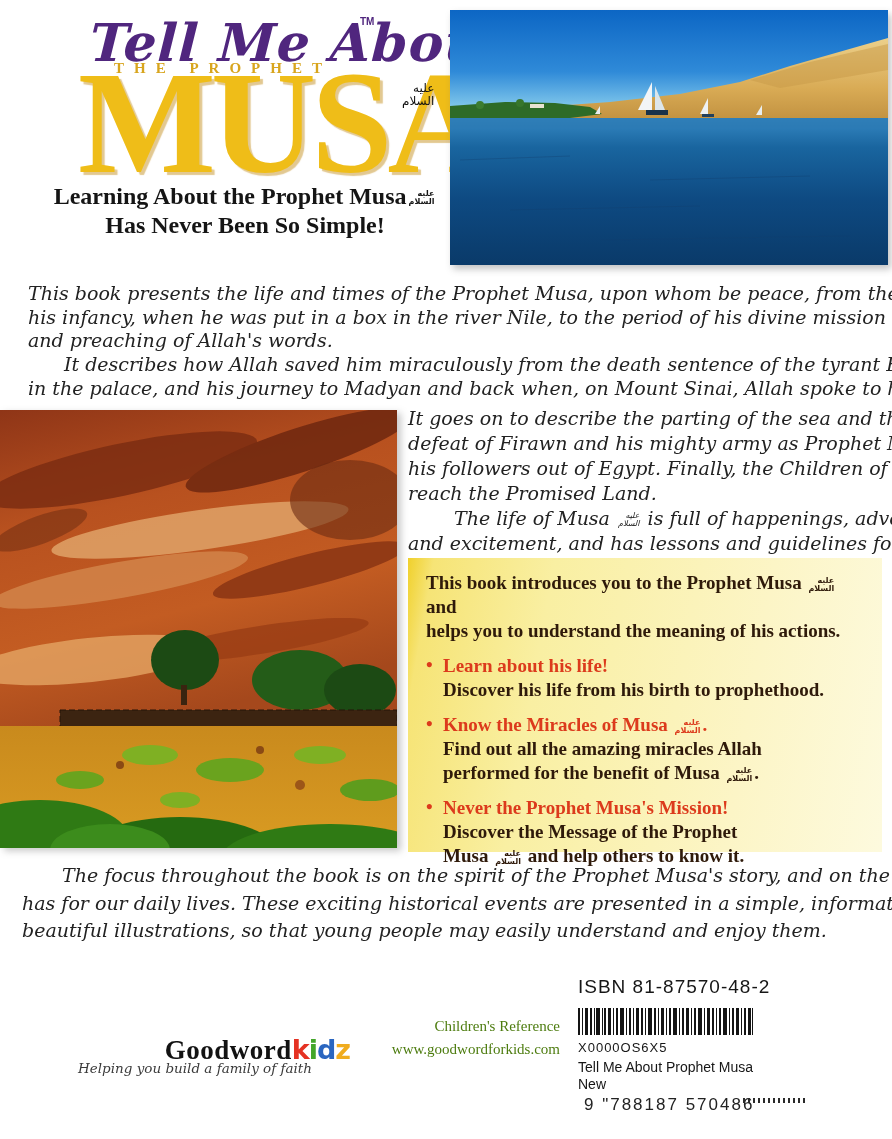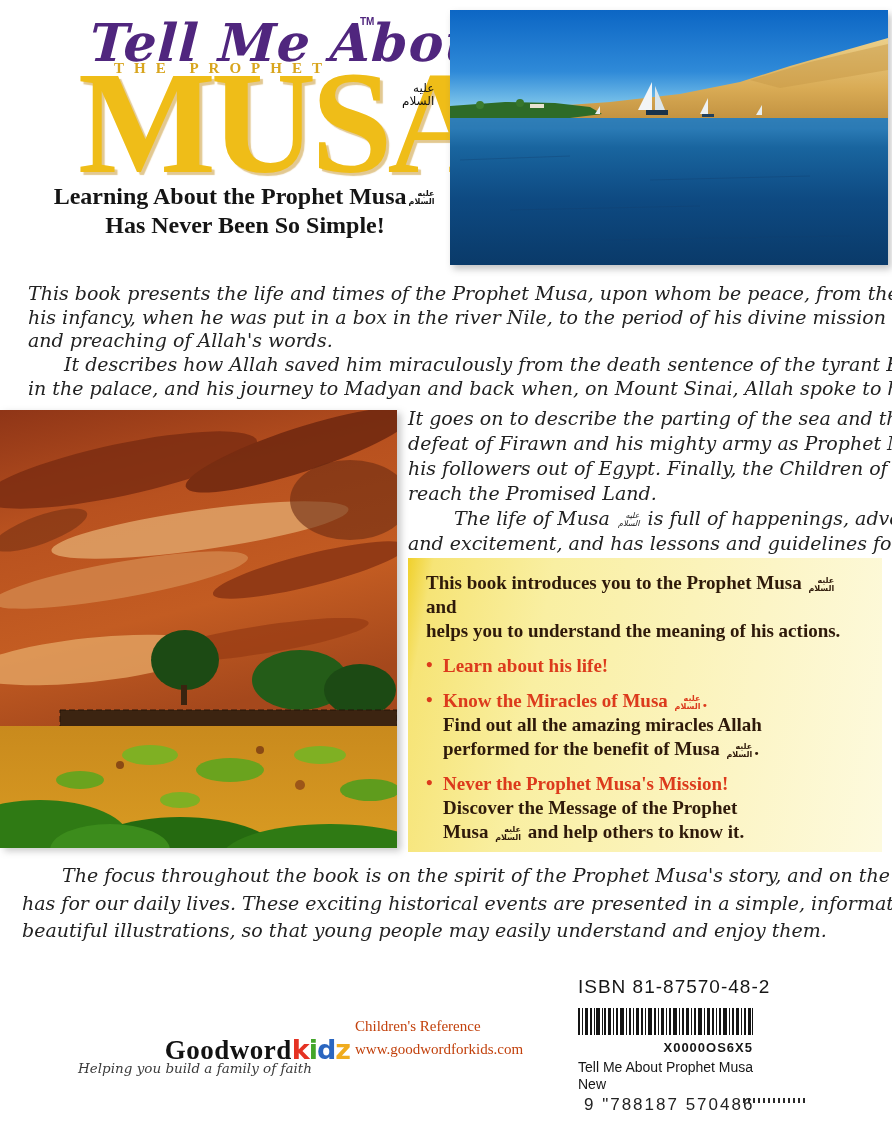--- a/index.html
+++ b/index.html
@@ -51,27 +51,27 @@
   .bullet{position:relative;padding-left:17px;margin-top:11px;}
   .bullet .dot{position:absolute;left:0;top:0;color:#dc3a1c;}
 
   
   .gw-logo{position:absolute;left:100px;top:1006px;width:250px;text-align:right;white-space:nowrap;margin-top:28px;}
   .gw-serif{font:700 27px "Liberation Serif",serif;color:#121212;letter-spacing:0.5px;}
   .gw-kidz{font:700 27px "DejaVu Sans",sans-serif;letter-spacing:-1px;}
   .k-red{color:#e53223;} .k-green{color:#43a62a;} .k-blue{color:#2a66c0;} .k-yellow{color:#f0ac1e;}
   .gw-tagline{position:absolute;left:78px;top:1041px;width:295px;text-align:left;
               font:italic 13.5px "DejaVu Serif",serif;color:#3a3a3a;margin-top:19px;}
-  .cat-block{position:absolute;left:355px;top:1015px;width:205px;text-align:left;
-             font:15px "Liberation Serif",serif;color:#c2410c;}
+  .cat-block{position:absolute;left:355px;top:1015px;width:205px;text-align:right;
+             font:15px "Liberation Serif",serif;color:#4d7c0f;}
   .cat-block .row{line-height:23px;}
   .isbn-block{position:absolute;left:578px;top:976px;font-family:"Liberation Sans",sans-serif;color:#161616;}
   .isbn-num{font-size:19px;letter-spacing:1px;}
   .barcode{margin-top:10px;}
-  .barcode-code{width:175px;text-align:right;font-size:13px;letter-spacing:1px;margin-top:1px;font-weight:bold;}
+  .barcode-code{width:175px;text-align:left;font-size:13px;letter-spacing:1px;margin-top:1px;}
   .bc-title{font-size:14px;margin-top:4px;}
   .bc-new{font-size:14px;margin-top:1px;}
   .ean{position:absolute;left:584px;top:1095px;height:15px;overflow:hidden;}
   .ean-text{font:17px "Liberation Sans",sans-serif;letter-spacing:2px;color:#222;}
   .ean-dots{position:absolute;left:743px;top:1098px;width:64px;height:5px;
             background:repeating-linear-gradient(90deg,#2a2a2a 0 2px,transparent 2px 5px);}
 </style>
 </head>
 <body>
 
@@ -221,20 +221,21 @@
 
   <div class="hbox">
     <div class="line">
       <span>This book introduces you to the Prophet Musa </span><span class="hon"><span class="hl">عليه</span><span class="hl">السلام</span></span><span> and</span>
     </div>
     <div class="line">helps you to understand the meaning of his actions.</div>
 
     <div class="bullet">
       <span class="dot">•</span>
       <div class="line red">Learn about his life!</div>
+      <div class="line">Discover his life from his birth to prophethood.</div>
     </div>
 
     <div class="bullet">
       <span class="dot">•</span>
       <div class="line red">
         <span>Know the Miracles of Musa </span><span class="hon"><span class="hl">عليه</span><span class="hl">السلام</span></span><span>.</span>
       </div>
       <div class="line">Find out all the amazing miracles Allah</div>
       <div class="line">
         <span>performed for the benefit of Musa </span><span class="hon"><span class="hl">عليه</span><span class="hl">السلام</span></span><span>.</span>

